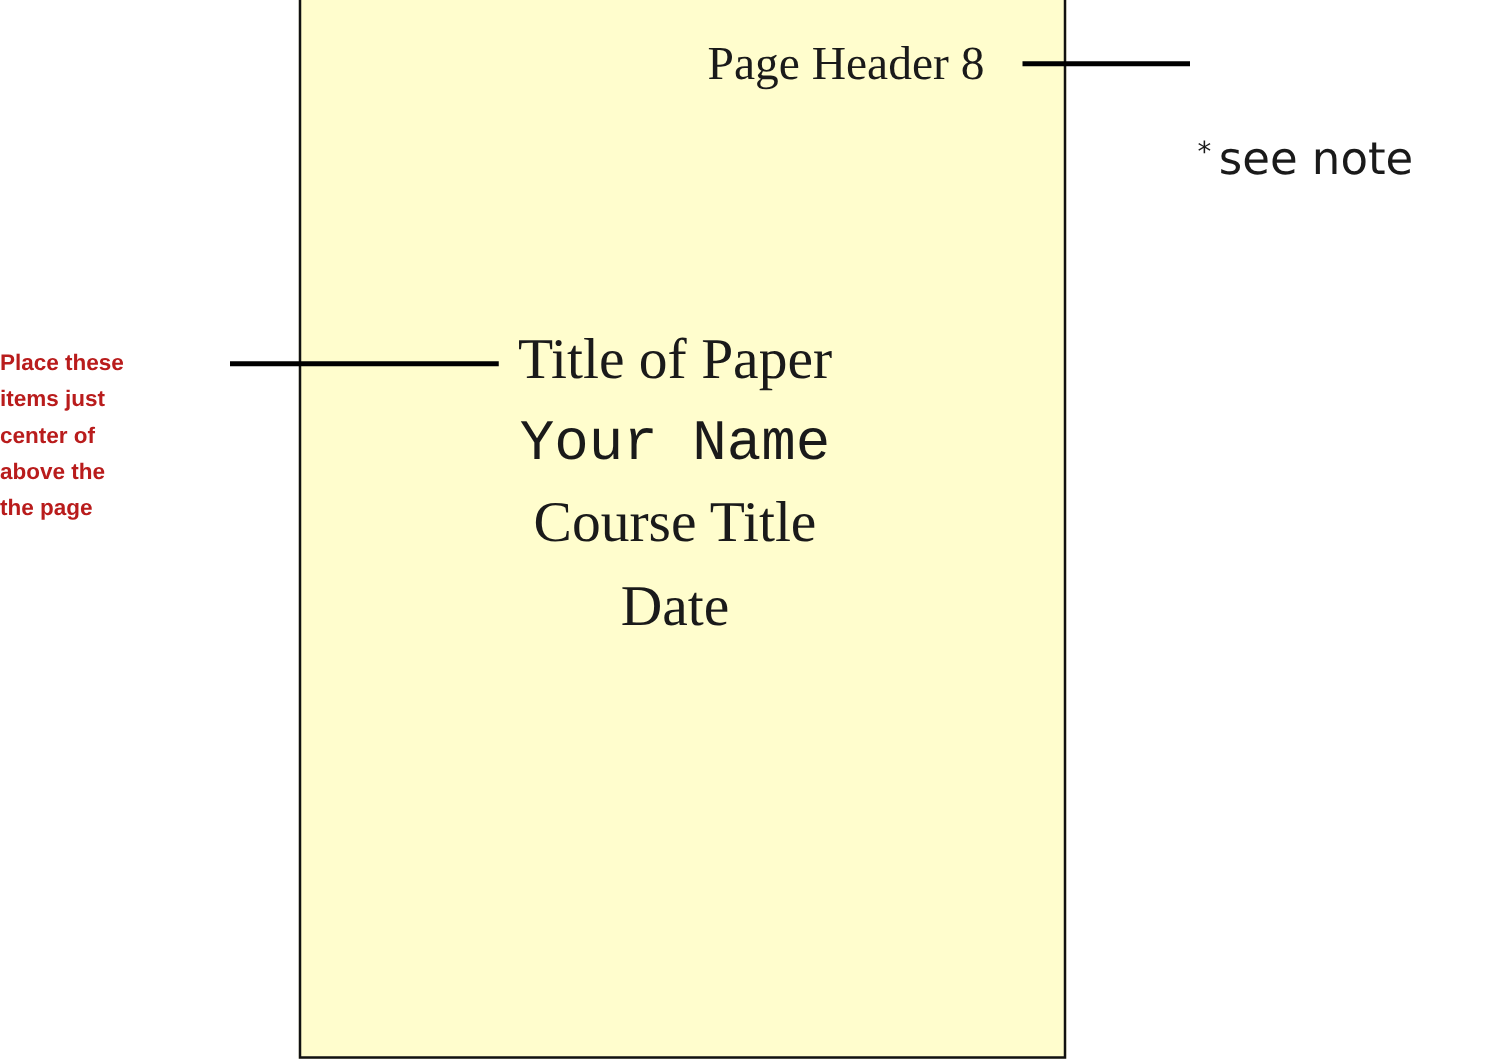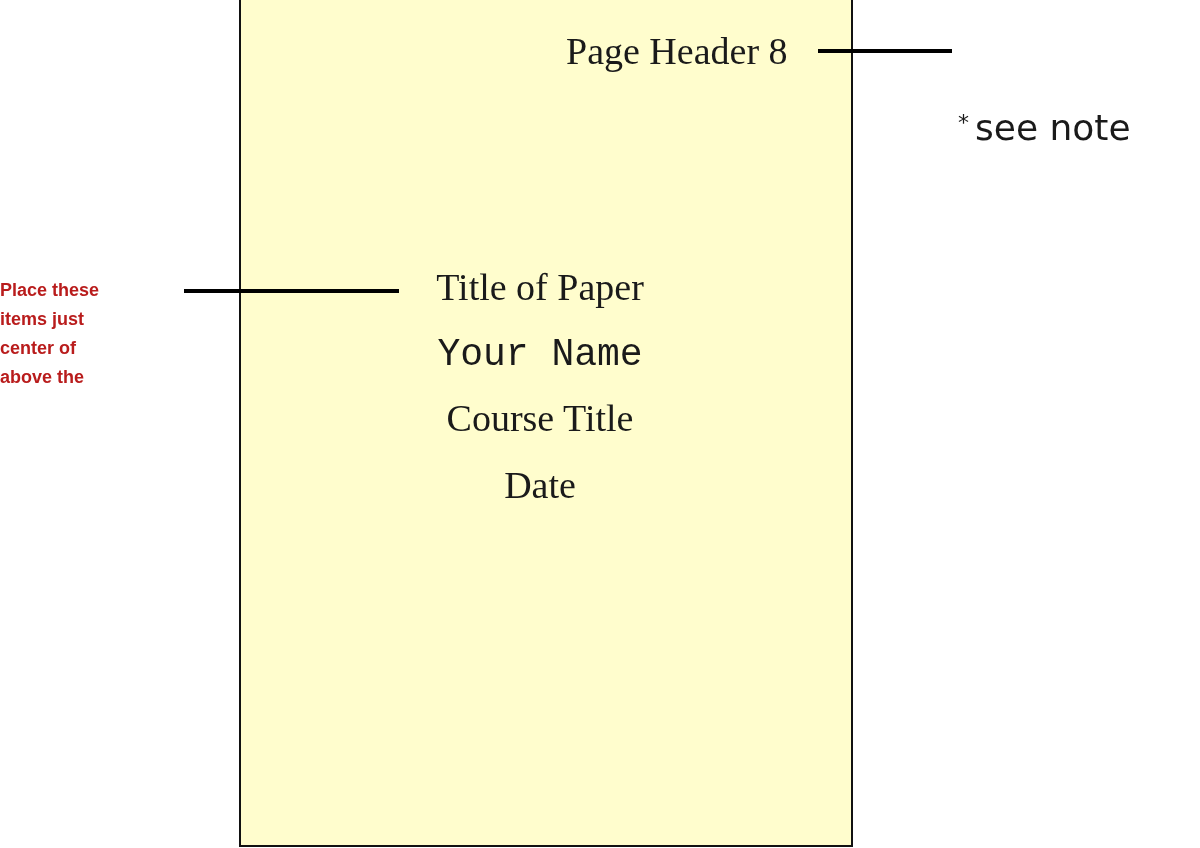--- a/index.html
+++ b/index.html
@@ -11,21 +11,21 @@
       position: absolute; left: 239px; top: -2px; width: 610px; height: 845px;
       background: #fffdcd; border: 2px solid #111;
     }
     .serif { font-family: "Liberation Serif", "DejaVu Serif", serif; color: #1a1a1a; }
     .header-text {
       position: absolute; left: 566px; top: 28px; font-size: 38px; line-height: 46px;
       white-space: nowrap;
     }
     .center-item {
       position: absolute; left: 360px; width: 360px; text-align: center;
-      font-size: 38px; line-height: 46px; white-space: nowrap;
+      font-size: 46px; line-height: 46px; white-space: nowrap;
     }
     .line { position: absolute; height: 4px; background: #000; }
     .note {
       position: absolute; left: 958px; top: 100px; font-size: 36px; line-height: 46px;
       font-family: "DejaVu Sans", "Liberation Sans", sans-serif; color: #1a1a1a; white-space: nowrap;
     }
     .note .star { font-size: 22px; vertical-align: 10px; margin-right: 6px; }
     .annotation {
       position: absolute; left: 0px; top: 276px; width: 180px;
       font-family: Liberation Sans, sans-serif; font-weight: bold;
@@ -50,13 +50,14 @@
 <div class="center-item serif" style="top:395px;">Course Title</div>
 <div class="center-item serif" style="top:462px;">Date</div>
 
 <div class="line" style="left:184px; top:289px; width:215px;"></div>
 
 <div class="annotation">
   <div>Place these</div>
   <div>items just</div>
   <div>center of</div>
   <div>above the</div>
+  <div>the page</div>
 </div>
 
 </body></html>

